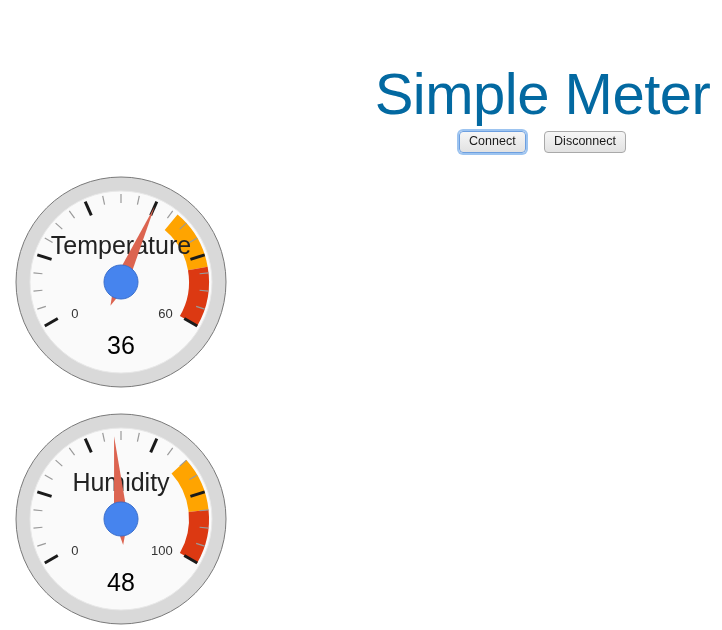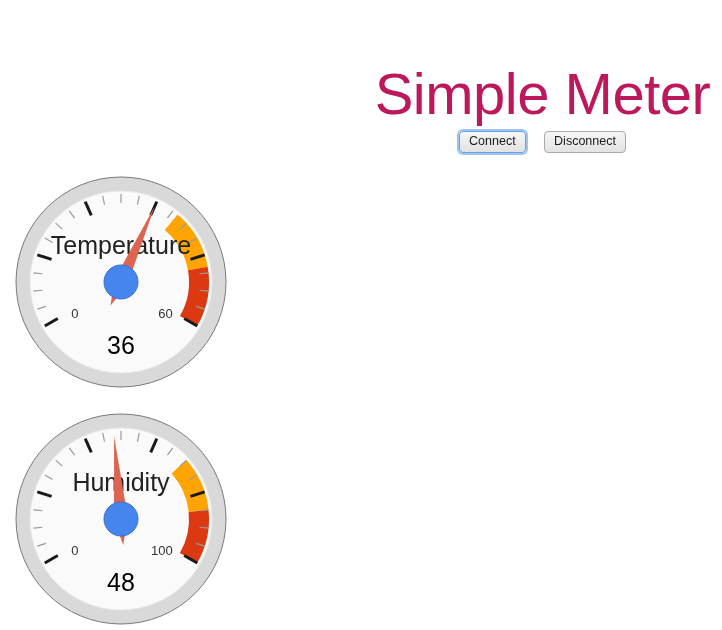--- a/index.html
+++ b/index.html
@@ -20,21 +20,21 @@
   
   #page-title {
     position: absolute;
     left: 370px;
     top: 26px;
     width: 345px;
     text-align: center;
     font-size: 58px;
     line-height: 1.0;
     font-weight: normal;
-    color: #be185d;
+    color: #0369a1;
     letter-spacing: -0.5px;
     white-space: nowrap;
   }
 
   
   #button-bar {
     position: absolute;
     left: 370px;
     top: 131px;
     width: 345px;

